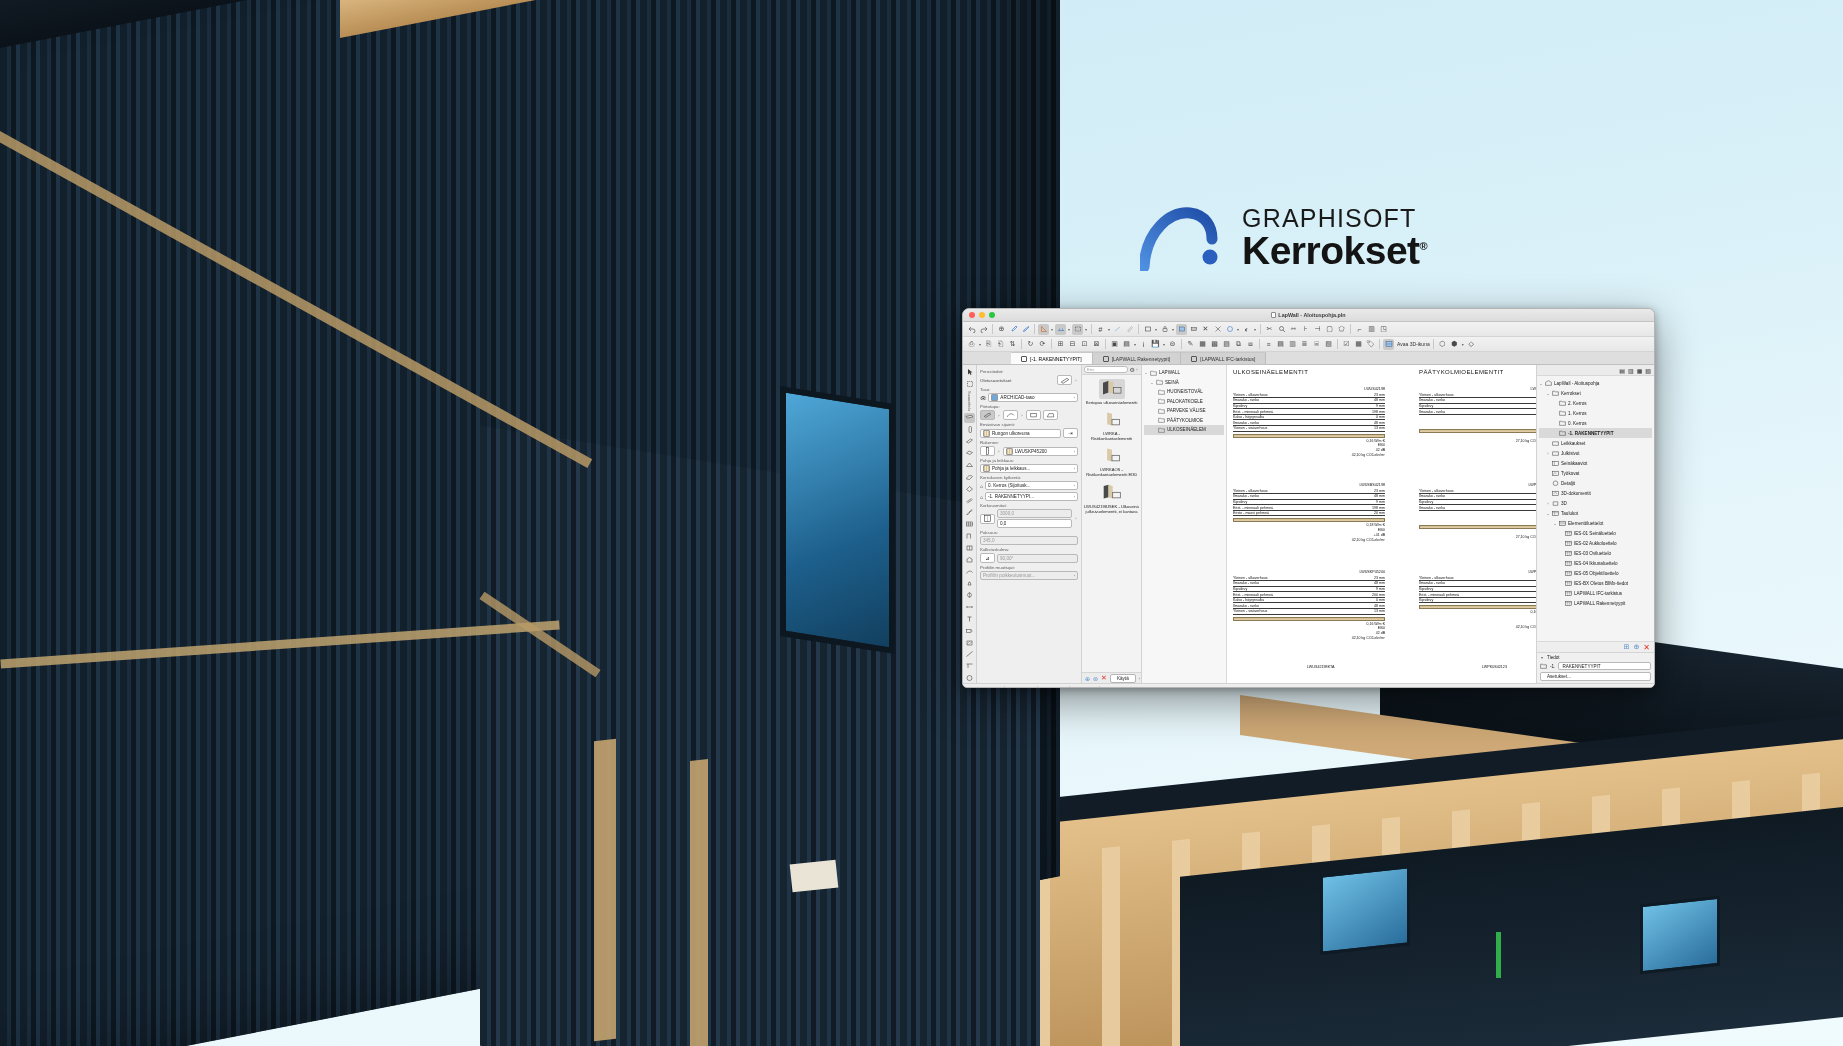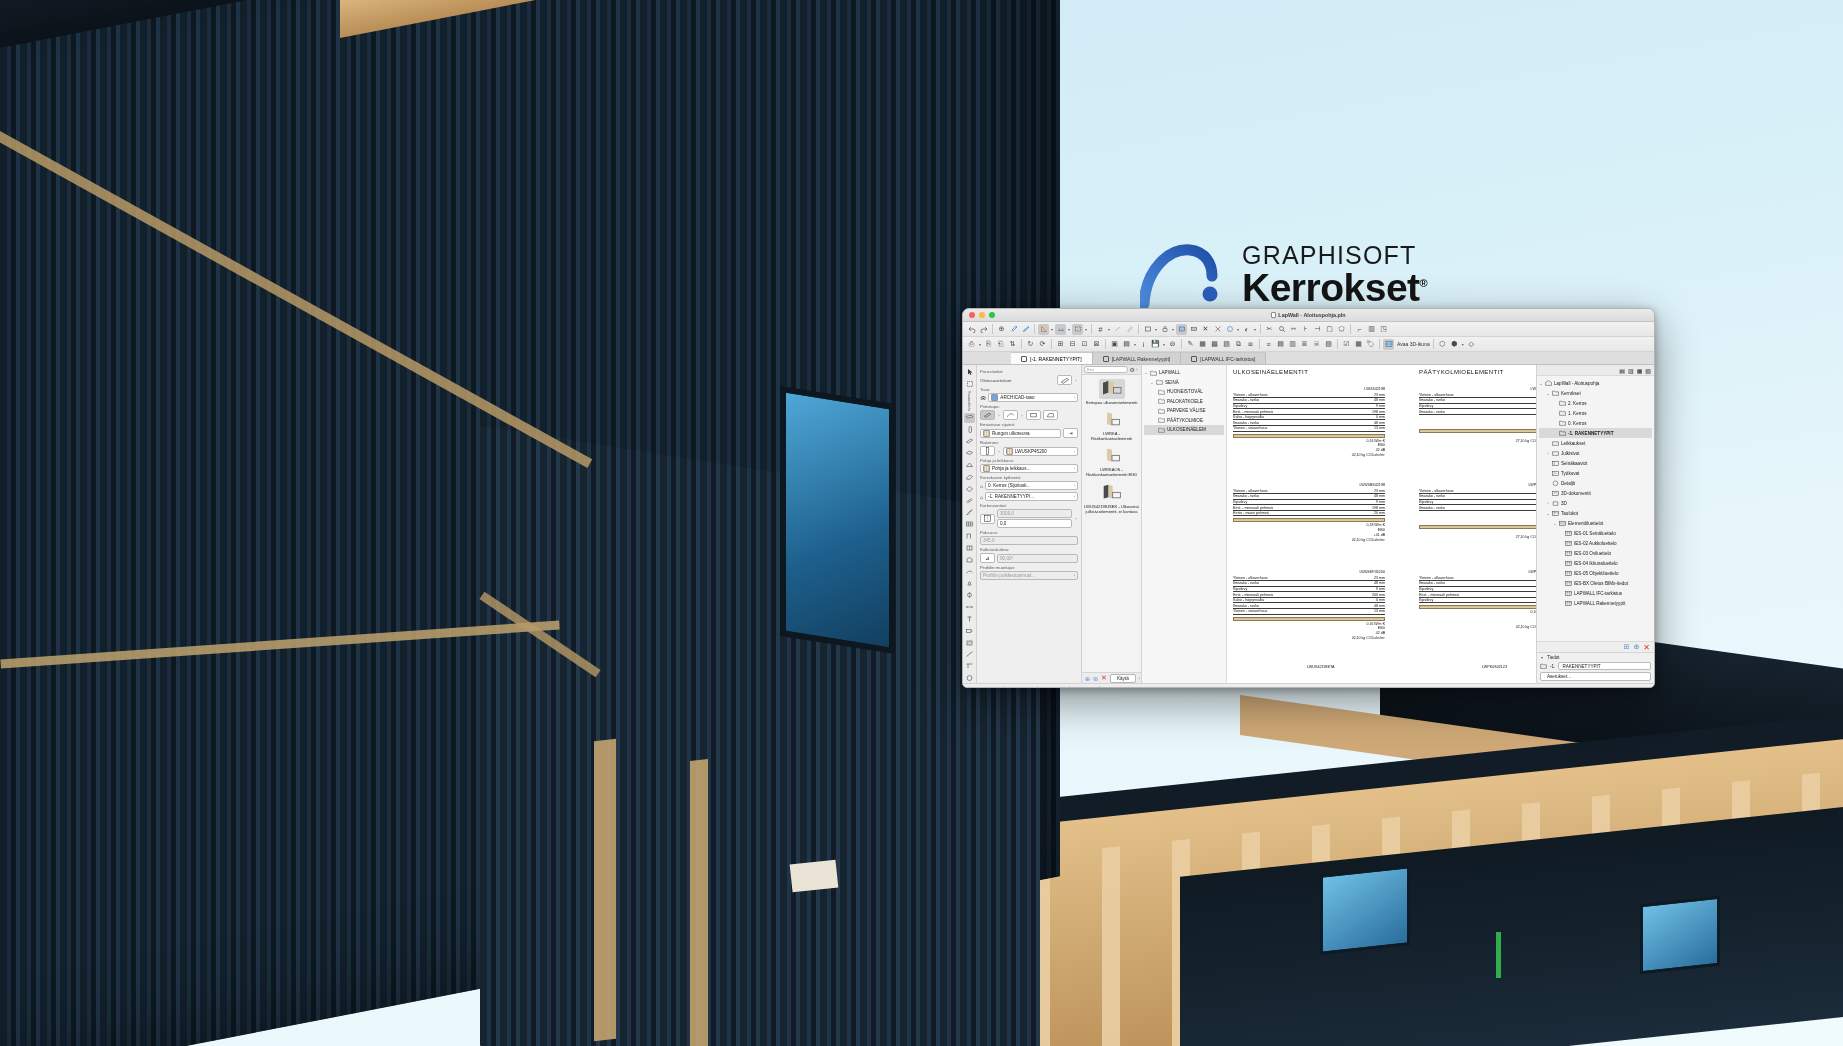--- a/index.html
+++ b/index.html
@@ -282,21 +282,21 @@
   .zoombar {
     height:12px; background:linear-gradient(180deg,#efefef,#e3e3e3);
     border-top:1px solid #d2d2d2; display:flex; align-items:center;
     gap:3px; padding:0 4px; font-size:4.4px; color:#333;
   }
   .zb { display:flex; align-items:center; gap:2px; }
   .vsep { width:1px; height:8px; background:#c9c9c9; margin:0 2px; }
 
   
   #logo { position:absolute; left:1140px; top:205px; display:flex;
-    align-items:center; gap:16px;margin-top:37px; }
+    align-items:center; gap:16px; }
   .logomark { width:86px; height:66px; }
   .logotext { line-height:1; }
   .lt1 { font-size:25px; letter-spacing:1.2px; color:#1a1a1a; }
   .lt2 { font-size:39px; font-weight:bold; color:#141414; letter-spacing:-.5px; }
   .reg { font-size:11px; vertical-align:super; }
 </style>
 </head>
 <body>
 
 <div id="photo">

